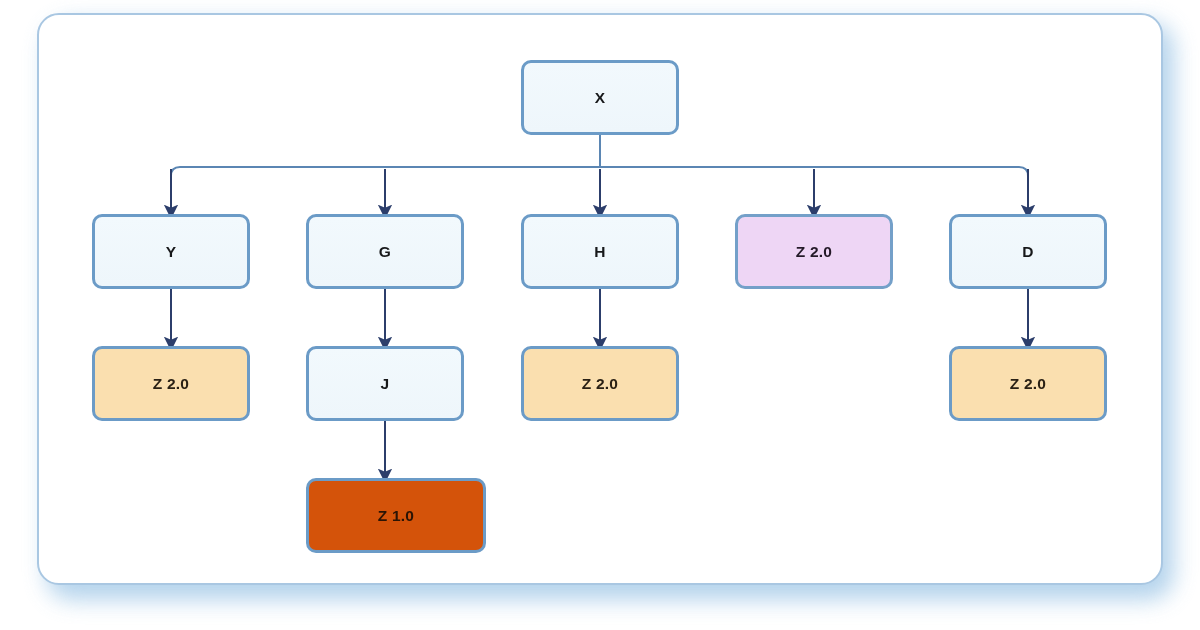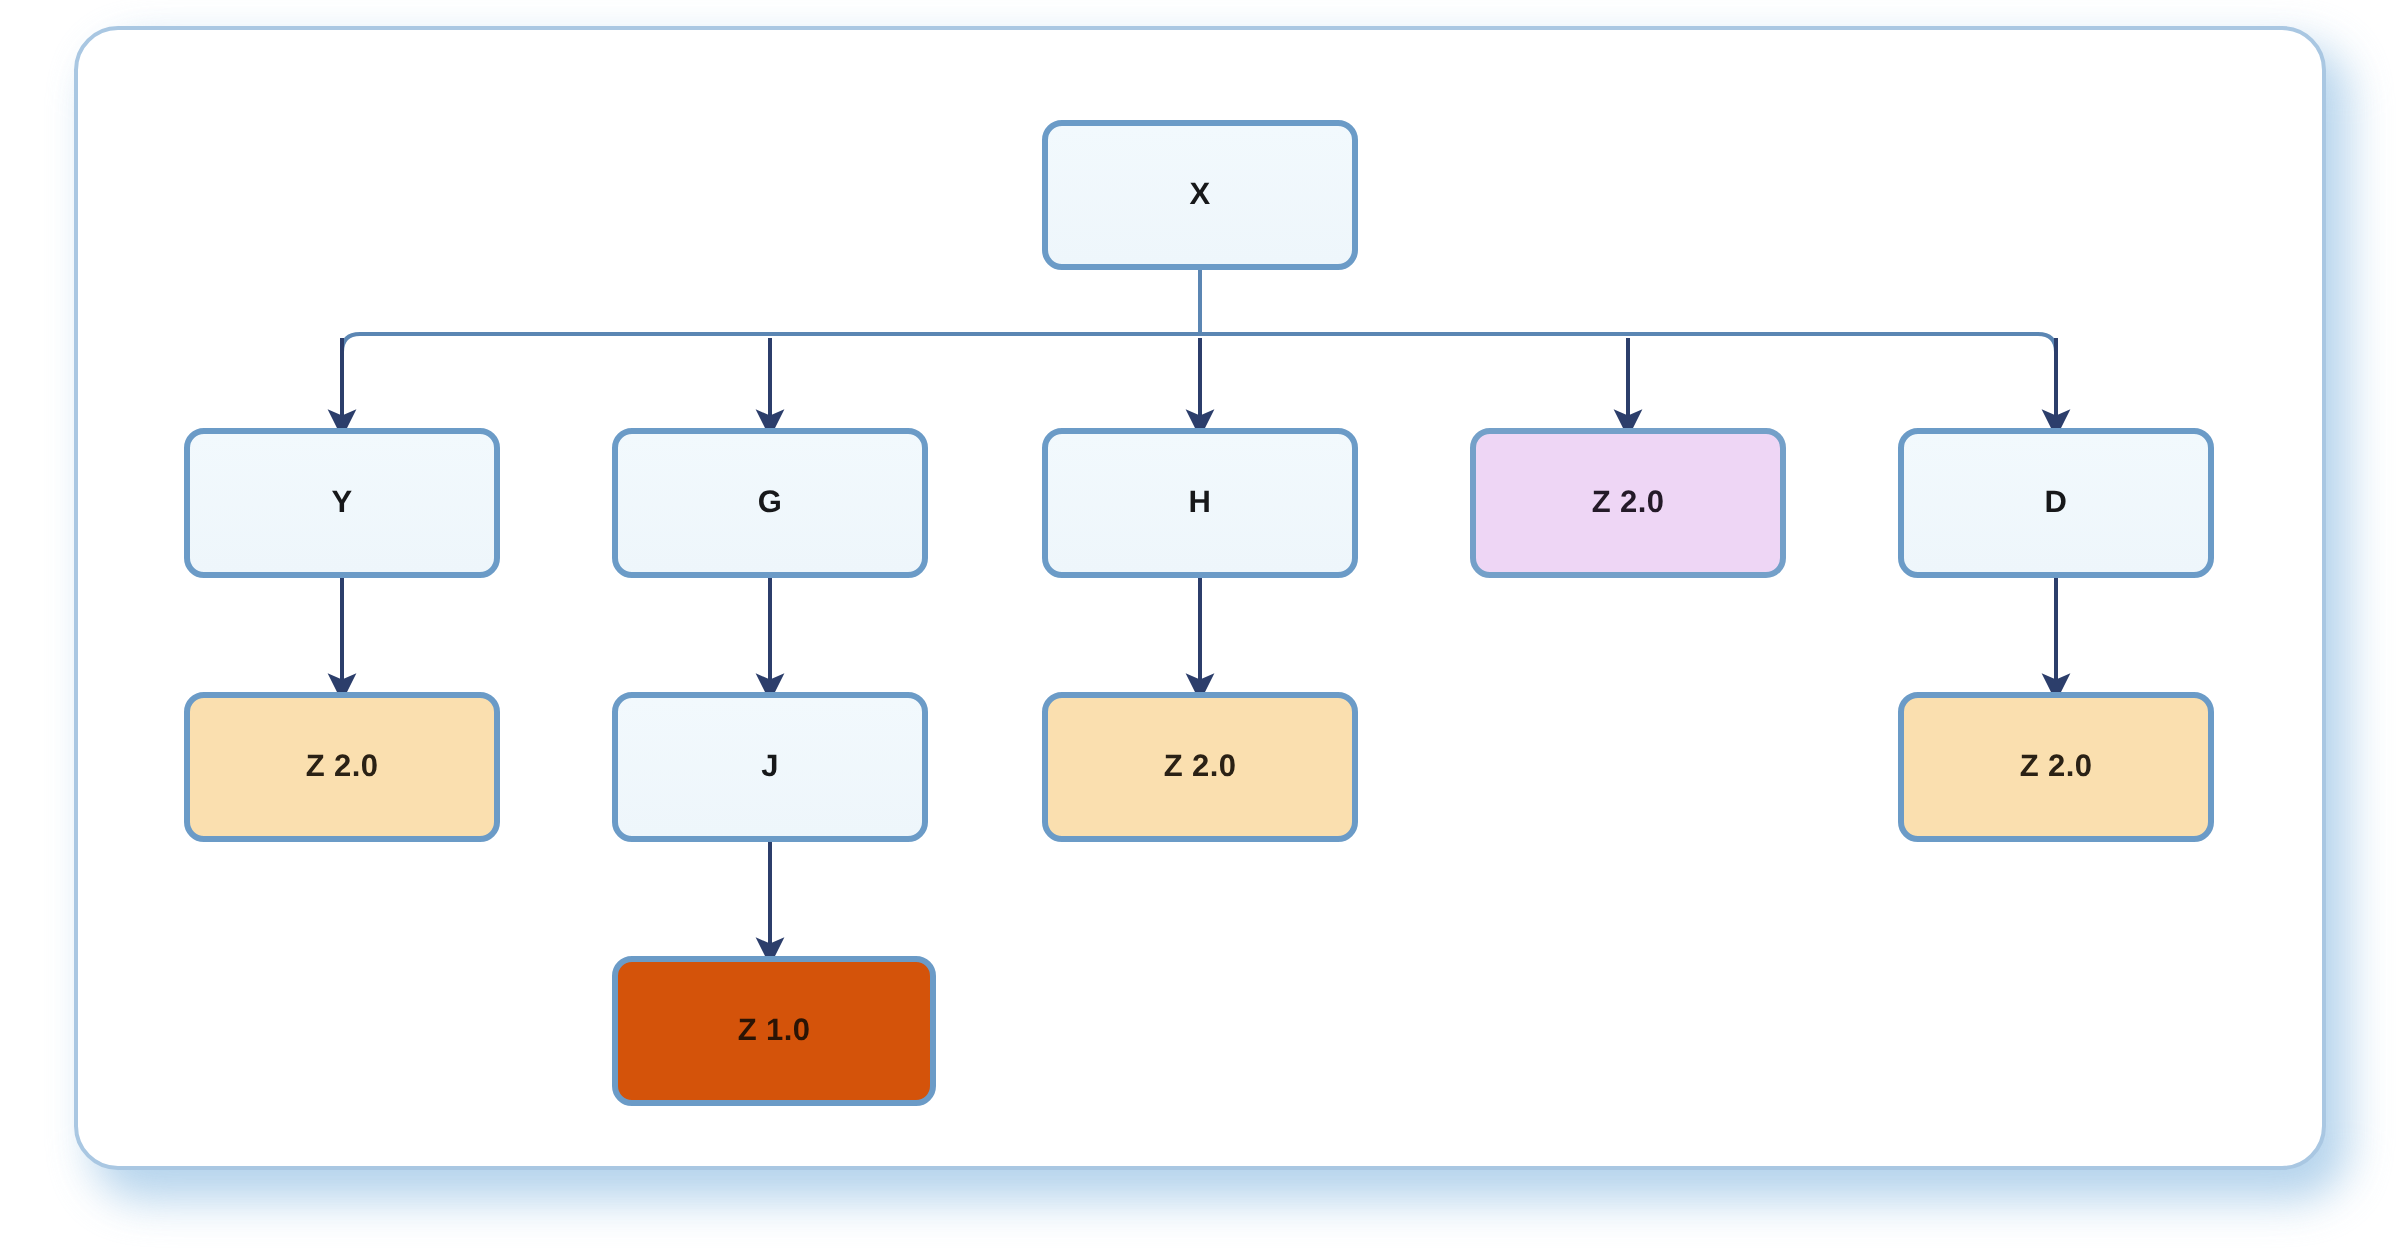--- a/index.html
+++ b/index.html
@@ -144,17 +144,17 @@
       </div>
       <div class="node plain" style="left: 306px; top: 346px; width: 158px; height: 75px;">
         <span>J</span>
       </div>
       <div class="node peach" style="left: 521px; top: 346px; width: 158px; height: 75px;">
         <span>Z 2.0</span>
       </div>
       <div class="node peach" style="left: 949px; top: 346px; width: 158px; height: 75px;">
         <span>Z 2.0</span>
       </div>
-      <div class="node burnt" style="left: 306px; top: 478px; width: 162px; height: 75px;">
+      <div class="node burnt" style="left: 306px; top: 478px; width: 180px; height: 75px;">
         <span>Z 1.0</span>
       </div>
     </div>
 </div>
 
 </body></html>

